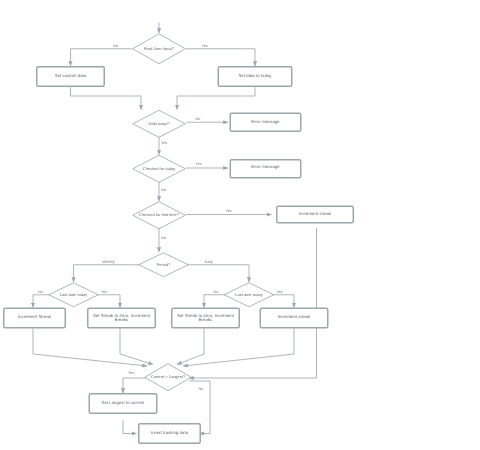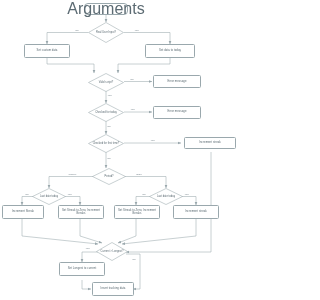--- a/index.html
+++ b/index.html
@@ -142,23 +142,20 @@
       <path d="M211,152 L211,252 L126,252"></path>
 
       <path d="M98,252 L82,252 L82,262"></path>
 
       <path d="M82,280 L82,289 L91,289"></path>
 
       <path d="M126,254 L140,254 L140,289 L133,289"></path>
     </g>
   </svg>
 
-  <div class="node term" style="left:84px; top:3px; width:44px; height:12px;">
-    <span class="txt">Arguments</span>
-  </div>
 
   <div class="dia-wrap" style="left:88px; top:22px; width:36px; height:21px;">
     <svg class="dia-shape" viewBox="0 0 36 21">
       <polygon points="18,0.5 35.5,10.5 18,20.5 0.5,10.5" fill="#ffffff" stroke="#9aa8ad" stroke-width="0.55"></polygon>
     </svg>
     <div class="dia-label">Real User Input?</div>
   </div>
   <div class="edge-label" style="left:75px; top:29px;">No</div>
   <div class="edge-label" style="left:134px; top:29px;">Yes</div>
 

